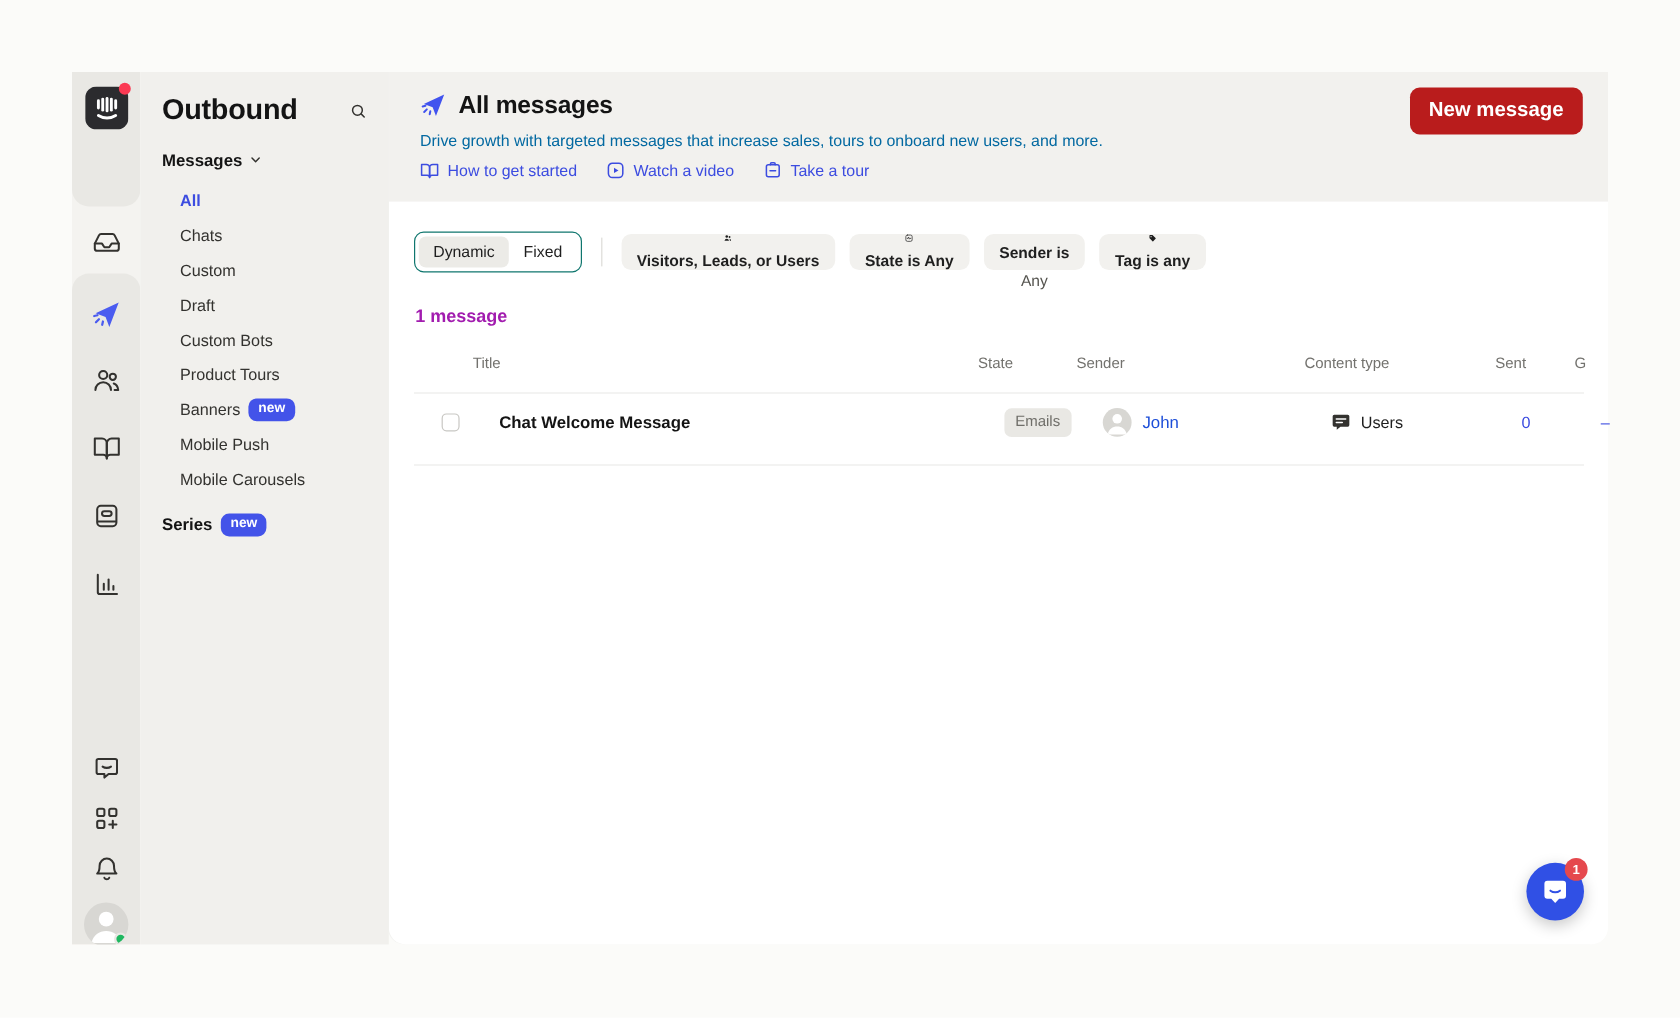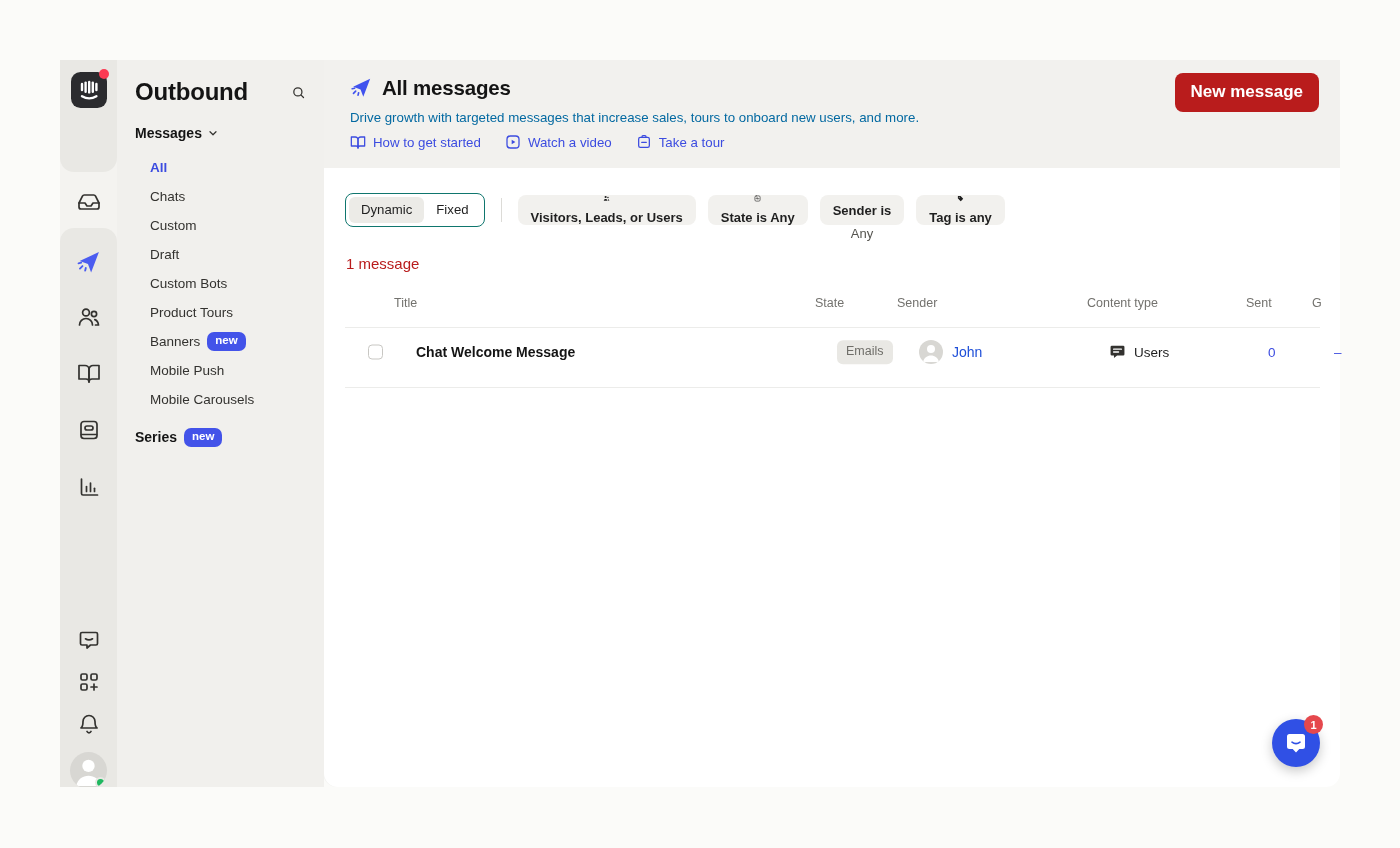--- a/index.html
+++ b/index.html
@@ -52,21 +52,21 @@
   .main-body { flex:1; padding-top:25px; position:relative; }
   .filter-row { display:flex; align-items:center; margin-left:21px; }
   .segmented { display:inline-flex; background:#fff; border:1px solid #0f766e; border-radius:8px; padding:3px; }
   .seg-opt { font-size:13.2px; font-weight:500; color:#1f1f1f; padding:5px 12px 6px; border-radius:6px; cursor:pointer; background:none; border:none; font-family:inherit; }
   .seg-opt.selected { background:#ecebe7; }
   .filter-divider { width:1px; height:24px; background:#dcdbd7; margin:0 16px; }
   .chips { display:flex; align-items:center; gap:12px; }
   .chip { display:inline-flex; align-items:center; gap:8px; background:#f2f1ee; border:none; border-radius:8px; height:30px; padding:0 13px; font-size:13px; font-weight:bold; color:#1f1f1f; font-family:inherit; cursor:pointer;flex-direction:column; }
   .chip .chip-value { font-weight:400; color:#55544f; }
 
-  .count { margin:28px 0 0 22px; font-size:15px; font-weight:normal; color:#b91c1c; }
+  .count { margin:28px 0 0 22px; font-size:15px; font-weight:bold; color:#a21caf; }
 
   .table { position:relative; margin-top:24px; }
   .thead { position:relative; height:20px; }
   .th { position:absolute; top:0; font-size:12.5px; color:#73726e; white-space:nowrap; }
   .rule { height:1px; background:#ececea; margin:11px 20px 0 21px; }
   .trow { position:relative; height:48px;margin-left:22px; }
   .td { position:absolute; top:50%; transform:translateY(-50%); white-space:nowrap; display:flex; align-items:center; }
   .checkbox { width:15px; height:15px; border:1.5px solid #c8c7c3; border-radius:4px; background:#fff; cursor:pointer; display:inline-block; }
   .row-title { font-size:14px; font-weight:bold; color:#141414; cursor:pointer; }
   .state-badge { background:#e9e8e4; color:#6f6e69; font-size:12.5px; padding:5px 9px 6px; border-radius:6px; line-height:1; }

